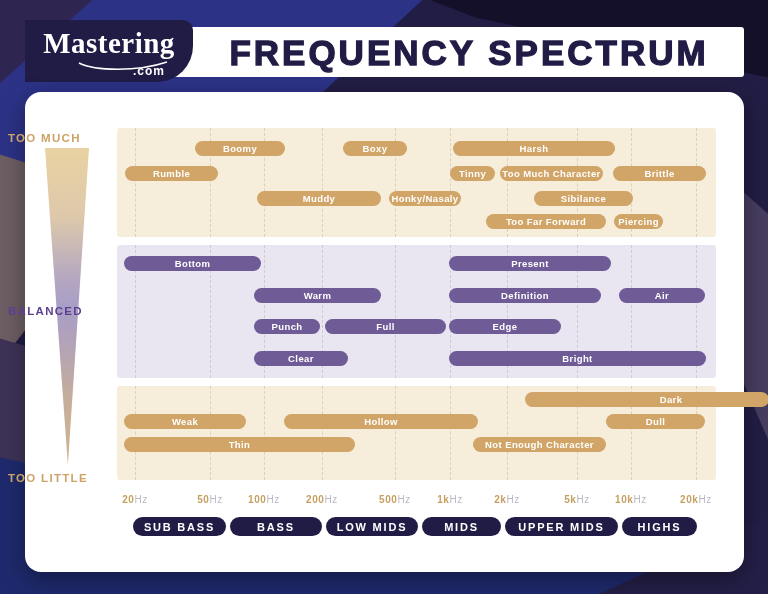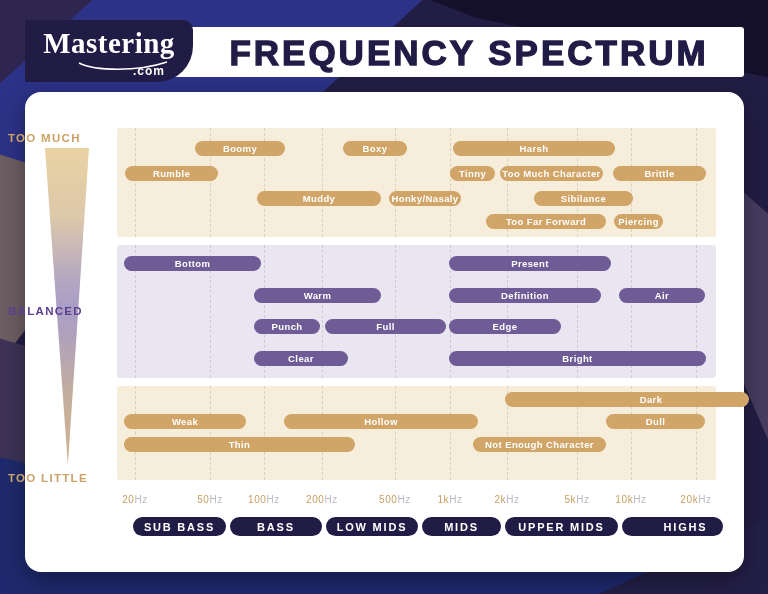--- a/index.html
+++ b/index.html
@@ -41,21 +41,21 @@
                     #b1a2ba 60%,#c3ad9d 78%,#d2b48f 100%);}
 
   .plot{position:absolute;left:117px;top:0;width:599px;height:594px;}
   .band{position:absolute;left:0;width:599px;border-radius:3px;}
   .gridline{position:absolute;top:0;bottom:0;width:0;border-left:1px dashed rgba(90,75,60,.18);}
   .pill{position:absolute;height:15px;border-radius:7.5px;color:#ffffff;font-size:9.5px;
         font-weight:700;letter-spacing:.4px;text-align:center;line-height:15.5px;
         white-space:nowrap;overflow:visible;}
   .tick{position:absolute;top:494px;transform:translateX(-50%);white-space:nowrap;
         font-size:10px;letter-spacing:.6px;}
-  .tick .v{color:#c79f60;font-weight:400;}
+  .tick .v{color:#c79f60;font-weight:700;}
   .tick .u{color:#b9b9c3;font-weight:400;}
   .freqband{position:absolute;top:517px;height:19px;background:#211c46;border-radius:10px;
             color:#fff;font-size:11px;font-weight:700;letter-spacing:1.8px;text-align:center;
             line-height:20px;white-space:nowrap;}
 </style>
 </head>
 <body>
 
 <div class="page">
 
@@ -137,21 +137,21 @@
         <div class="gridline" style="left: 18px;"></div>
         <div class="gridline" style="left: 93px;"></div>
         <div class="gridline" style="left: 147px;"></div>
         <div class="gridline" style="left: 205px;"></div>
         <div class="gridline" style="left: 278px;"></div>
         <div class="gridline" style="left: 333px;"></div>
         <div class="gridline" style="left: 390px;"></div>
         <div class="gridline" style="left: 460px;"></div>
         <div class="gridline" style="left: 514px;"></div>
         <div class="gridline" style="left: 579px;"></div>
-        <div class="pill" style="left: 388px; top: 6px; width: 196px; background: rgb(209, 165, 103); padding-left: 48px;">Dark</div>
+        <div class="pill" style="left: 408px; top: 6px; width: 196px; background: rgb(209, 165, 103); padding-left: 48px;">Dark</div>
         <div class="pill" style="left: 7px; top: 28px; width: 122px; background: rgb(209, 165, 103);">Weak</div>
         <div class="pill" style="left: 167px; top: 28px; width: 194px; background: rgb(209, 165, 103);">Hollow</div>
         <div class="pill" style="left: 489px; top: 28px; width: 99px; background: rgb(209, 165, 103);">Dull</div>
         <div class="pill" style="left: 7px; top: 51px; width: 231px; background: rgb(209, 165, 103);">Thin</div>
         <div class="pill" style="left: 356px; top: 51px; width: 133px; background: rgb(209, 165, 103);">Not Enough Character</div>
       </div>
       <div class="tick" style="left: 18px;"><span class="v">20</span><span class="u">Hz</span></div>
       <div class="tick" style="left: 93px;"><span class="v">50</span><span class="u">Hz</span></div>
       <div class="tick" style="left: 147px;"><span class="v">100</span><span class="u">Hz</span></div>
       <div class="tick" style="left: 205px;"><span class="v">200</span><span class="u">Hz</span></div>
@@ -159,16 +159,16 @@
       <div class="tick" style="left: 333px;"><span class="v">1k</span><span class="u">Hz</span></div>
       <div class="tick" style="left: 390px;"><span class="v">2k</span><span class="u">Hz</span></div>
       <div class="tick" style="left: 460px;"><span class="v">5k</span><span class="u">Hz</span></div>
       <div class="tick" style="left: 514px;"><span class="v">10k</span><span class="u">Hz</span></div>
       <div class="tick" style="left: 579px;"><span class="v">20k</span><span class="u">Hz</span></div>
       <div class="freqband" style="left: 16px; width: 93px;">SUB BASS</div>
       <div class="freqband" style="left: 113px; width: 92px;">BASS</div>
       <div class="freqband" style="left: 209px; width: 92px;">LOW MIDS</div>
       <div class="freqband" style="left: 305px; width: 79px;">MIDS</div>
       <div class="freqband" style="left: 388px; width: 113px;">UPPER MIDS</div>
-      <div class="freqband" style="left: 505px; width: 75px; padding-left: 26px;">HIGHS</div>
+      <div class="freqband" style="left: 505px; width: 75px;">HIGHS</div>
     </div>
 
 </div>
 
 </body></html>

